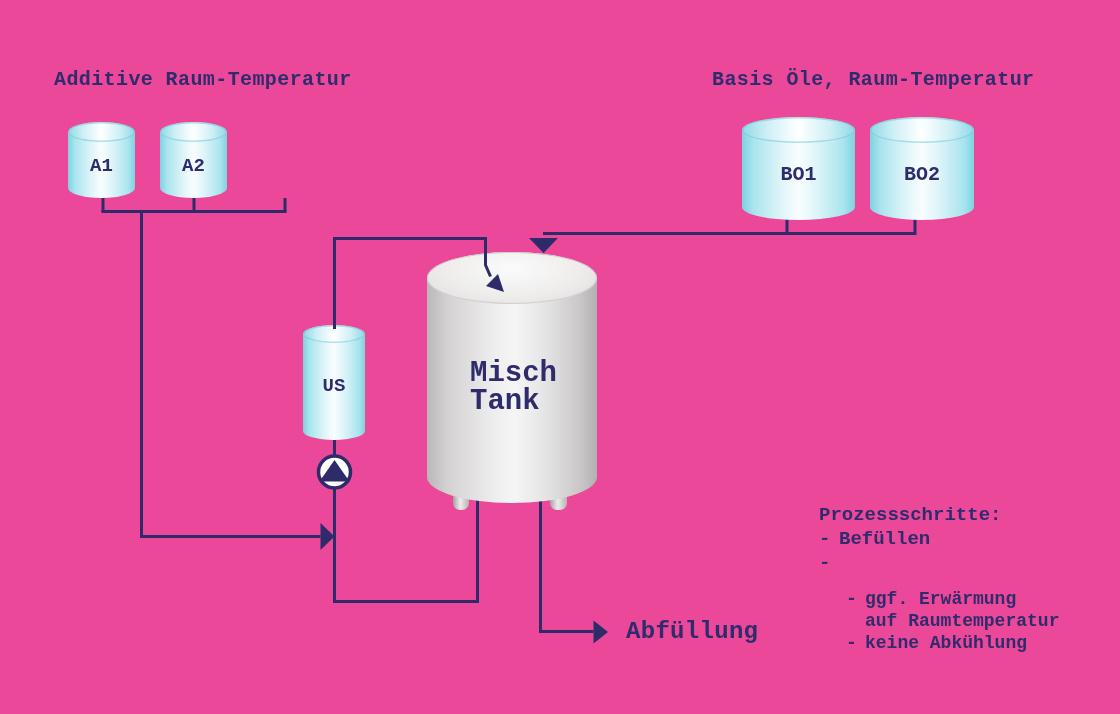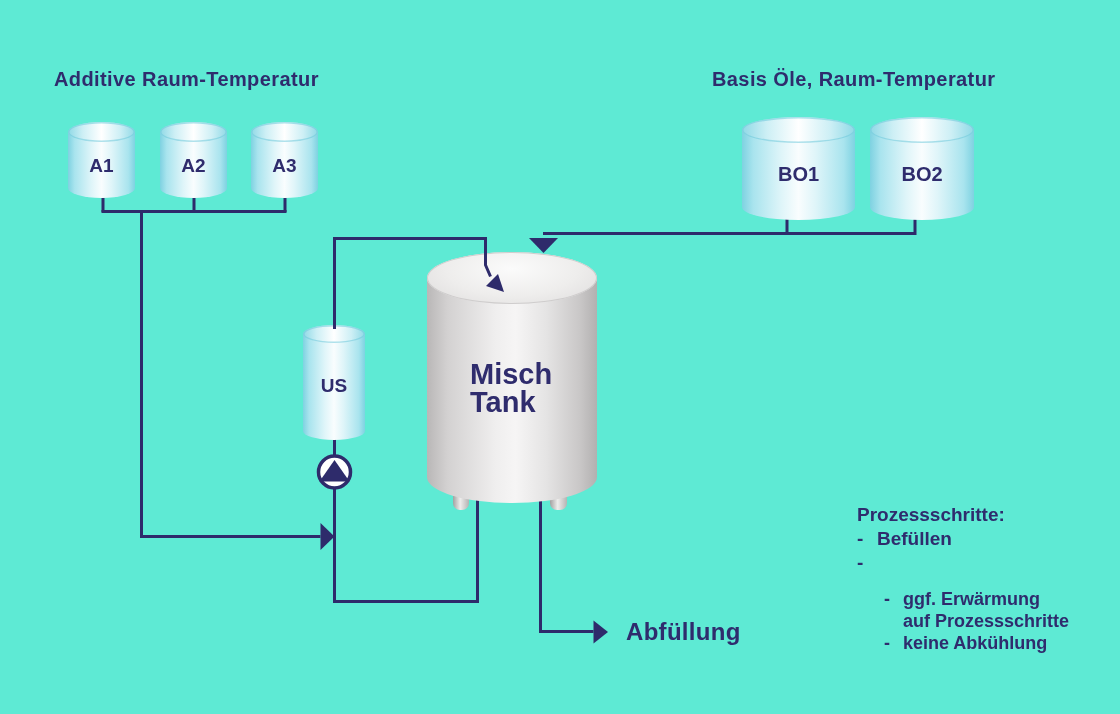--- a/index.html
+++ b/index.html
@@ -1,18 +1,18 @@
 <!DOCTYPE html>
 <html><head>
 <meta charset="utf-8">
 <style>
   html,body{margin:0;padding:0;background:#ffffff;}
   #canvas{
-    position:relative;width:1120px;height:714px;overflow:hidden;background:#5eead4;
-    font-family:Liberation Sans, sans-serif;color:#2f2c6d;
+    position:relative;width:1120px;height:714px;overflow:hidden;background:#ec4899;
+    font-family:Liberation Mono, monospace;color:#2f2c6d;
   }
   svg.layer{position:absolute;left:0;top:0;width:1120px;height:714px;pointer-events:none;}
   #back-layer{z-index:1;}
   .shape{z-index:2;}
   #front-layer{z-index:3;}
   .txt{position:absolute;z-index:4;}
 
   
   .heading{font-size:20px;font-weight:700;letter-spacing:.4px;white-space:nowrap;}
 
@@ -34,21 +34,21 @@
     background:linear-gradient(90deg,#b9b7b7 0%,#d3d1d1 12%,#efeeee 40%,#f6f5f5 52%,#e5e4e4 70%,#c9c7c7 90%,#b2b0b0 100%);}
   #tank-topellipse{position:absolute;left:0;right:0;top:0;height:52px;border-radius:50%;
     background:radial-gradient(ellipse at 50% 32%,#fbfbfb 0%,#eeedec 55%,#dddbdb 100%);
     box-shadow:inset 0 0 0 1px #cfcdcd;}
   #misch-label{position:absolute;left:43px;top:108px;font-size:29px;line-height:28px;font-weight:700;z-index:3;}
 
   
   #abfuellung-label{left:626px;top:618px;font-size:24px;font-weight:700;letter-spacing:.3px;}
 
   
-  #process-steps{left:819px;top:503px;font-size:19px;font-weight:700;line-height:24px;margin-left:38px;}
+  #process-steps{left:819px;top:503px;font-size:19px;font-weight:700;line-height:24px;}
   #process-steps .row{display:flex;}
   #process-steps .dash{width:20px;flex:0 0 20px;}
   #process-steps .sub{margin-left:27px;margin-top:13px;font-size:18px;font-weight:600;line-height:22px;}
   #process-steps .sub .dash{width:19px;flex:0 0 19px;}
 </style>
 </head>
 <body>
 
 <div id="canvas">
 
@@ -75,25 +75,20 @@
 
   <div class="cyl shape" style="left:68px;top:122px;width:67px;height:76px;">
     <div class="cside" style="top:10px;border-radius:0 0 50% 50% / 0 0 10px 10px;"></div>
     <div class="ctop" style="height:20px;"></div>
     <div class="clabel" style="top:33px;font-size:19px;">A1</div>
   </div>
   <div class="cyl shape" style="left:160px;top:122px;width:67px;height:76px;">
     <div class="cside" style="top:10px;border-radius:0 0 50% 50% / 0 0 10px 10px;"></div>
     <div class="ctop" style="height:20px;"></div>
     <div class="clabel" style="top:33px;font-size:19px;">A2</div>
-  </div>
-  <div class="cyl shape" style="left:251px;top:122px;width:67px;height:76px;">
-    <div class="cside" style="top:10px;border-radius:0 0 50% 50% / 0 0 10px 10px;"></div>
-    <div class="ctop" style="height:20px;"></div>
-    <div class="clabel" style="top:33px;font-size:19px;">A3</div>
   </div>
 
   <div class="cyl shape" style="left:742px;top:117px;width:113px;height:103px;">
     <div class="cside" style="top:13px;border-radius:0 0 50% 50% / 0 0 13px 13px;"></div>
     <div class="ctop" style="height:26px;"></div>
     <div class="clabel" style="top:46px;font-size:20px;">BO1</div>
   </div>
   <div class="cyl shape" style="left:870px;top:117px;width:104px;height:103px;">
     <div class="cside" style="top:13px;border-radius:0 0 50% 50% / 0 0 13px 13px;"></div>
     <div class="ctop" style="height:26px;"></div>
@@ -138,21 +133,21 @@
     <div class="row">
       <span class="dash">-</span>
     </div>
     <div class="sub">
       <div class="row">
         <span class="dash">-</span>
         <span>ggf. Erwärmung</span>
       </div>
       <div class="row">
         <span class="dash"></span>
-        <span>auf Prozessschritte</span>
+        <span>auf Raumtemperatur</span>
       </div>
       <div class="row">
         <span class="dash">-</span>
         <span>keine Abkühlung</span>
       </div>
     </div>
   </div>
 
 </div>
 

